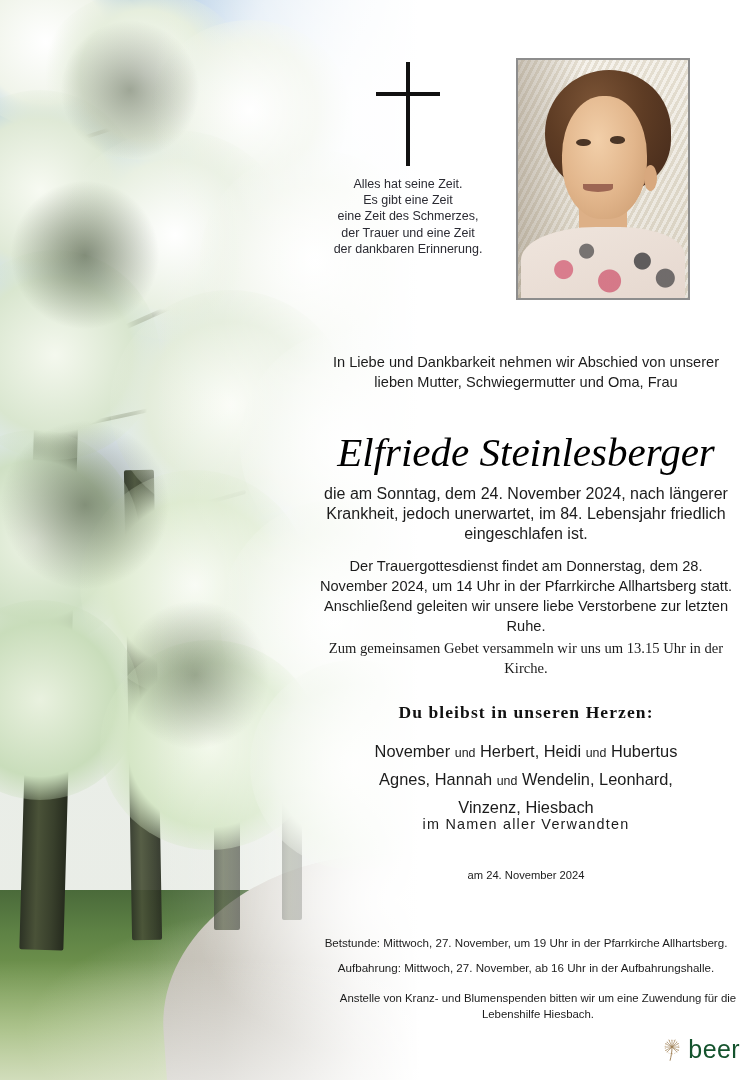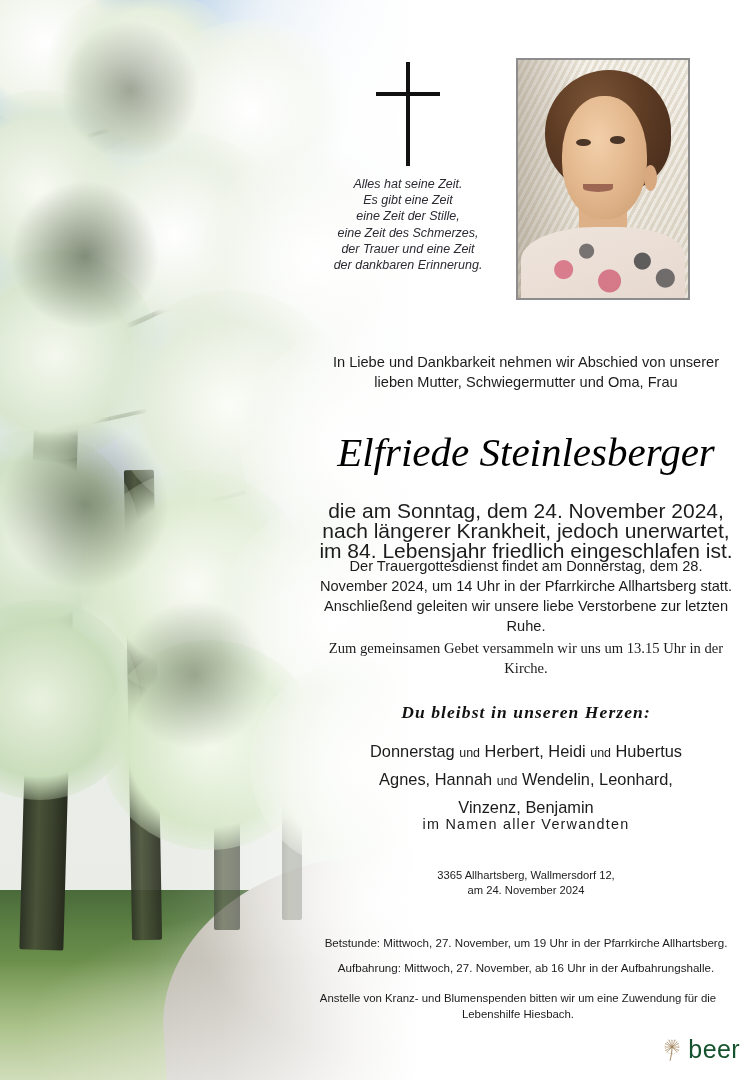--- a/index.html
+++ b/index.html
@@ -42,21 +42,21 @@
 
   
   .content{position:absolute;left:300px;top:0;width:452px;height:1080px;}
 
   
   .cross{position:absolute;left:76px;top:62px;width:64px;height:104px;}
   .cross .v{position:absolute;left:30px;top:0;width:4px;height:104px;background:#111;}
   .cross .h{position:absolute;left:0;top:30px;width:64px;height:4px;background:#111;}
 
   .verse{position:absolute;left:0;top:176px;width:216px;text-align:center;
-         font-style:italic;font-size:12.5px;line-height:16.2px;color:#2b2b33;}
+         font-size:12.5px;line-height:16.2px;color:#2b2b33;}
 
   
   .portrait{position:absolute;left:216px;top:58px;width:170px;height:238px;
             border:2px solid #8d8d8d;background:#d9d2c6;overflow:hidden;}
   .pwall{position:absolute;inset:0;background:
       repeating-linear-gradient(118deg,rgba(255,255,255,.5) 0 3px,rgba(222,216,203,.5) 3px 6px),
       linear-gradient(160deg,#efe9dc 0%,#e3dccd 40%,#d8d0bf 70%,#cfc6b4 100%);}
   .pshadow{position:absolute;left:-8%;top:-4%;width:46%;height:108%;
       background:linear-gradient(90deg,rgba(120,105,85,.42),rgba(120,105,85,0));}
   .phair{position:absolute;left:16%;top:4%;width:74%;height:52%;border-radius:52% 50% 44% 48%;
@@ -76,39 +76,39 @@
         radial-gradient(circle at 74% 48%,rgba(60,60,62,.8) 0 8px,rgba(0,0,0,0) 9px),
         radial-gradient(circle at 40% 34%,rgba(70,68,70,.7) 0 7px,rgba(0,0,0,0) 8px),
         radial-gradient(circle at 88% 72%,rgba(72,70,72,.75) 0 9px,rgba(0,0,0,0) 10px),
         linear-gradient(160deg,#efe5dd 0%,#e6d8cf 100%);}
 
   .lead{position:absolute;left:16px;top:352px;width:420px;text-align:center;
         font-size:14.6px;line-height:20px;}
   .name{position:absolute;left:0;top:428px;width:452px;text-align:center;
         font-family:"Liberation Serif",serif;font-style:italic;font-size:41px;
         line-height:48px;color:#000;}
-  .died{position:absolute;left:16px;top:501px;width:420px;text-align:center;
-        font-size:21px;line-height:20px;}
+  .died{position:absolute;left:16px;top:484px;width:420px;text-align:center;
+        font-size:16px;line-height:20px;}
   .service{position:absolute;left:16px;top:556px;width:420px;text-align:center;
         font-size:14.6px;line-height:20px;}
   .prayer{position:absolute;left:16px;top:638px;width:420px;text-align:center;
         font-size:14.6px;line-height:20px;font-family:Liberation Serif, serif;}
   .heartline{position:absolute;left:0;top:702px;width:452px;text-align:center;
-        font-family:"Liberation Serif",serif;font-style:italic;font-weight:bold;
+        font-family:"Liberation Serif",serif;font-weight:bold;
         font-size:17.5px;letter-spacing:1.1px;color:#111;}
   .family{position:absolute;left:8px;top:738px;width:436px;text-align:center;
         font-size:16.4px;line-height:26px;}
   .family .u{font-size:12.4px;}
   .behalf{position:absolute;left:16px;top:816px;width:420px;text-align:center;
         font-size:14.4px;letter-spacing:1.2px;}
   .addr{position:absolute;left:16px;top:868px;width:420px;text-align:center;
         font-size:11.2px;line-height:15px;}
   .notices{position:absolute;left:0;top:930px;width:452px;text-align:center;
         font-size:11.6px;line-height:25px;}
-  .donation{position:absolute;left:6px;top:990px;width:424px;text-align:center;
+  .donation{position:absolute;left:26px;top:990px;width:424px;text-align:center;
         font-size:11.4px;line-height:16px;}
 
   
   .logo{position:absolute;right:12px;bottom:14px;height:34px;display:flex;align-items:center;gap:3px;}
   .logo .mark{width:26px;height:26px;display:block;}
   .logo .word{font-size:25px;color:#14532d;letter-spacing:.4px;line-height:1;}
 </style>
 </head>
 <body>
 
@@ -162,21 +162,20 @@
   <div class="content">
 
     <div class="cross">
       <div class="v"></div>
       <div class="h"></div>
     </div>
 
     <div class="verse">
       <div>Alles hat seine Zeit.</div>
       <div>Es gibt eine Zeit</div>
-      <div>eine Zeit der Stille,</div>
       <div>eine Zeit des Schmerzes,</div>
       <div>der Trauer und eine Zeit</div>
       <div>der dankbaren Erinnerung.</div>
     </div>
 
     <div class="portrait">
       <div class="pwall"></div>
       <div class="pshadow"></div>
       <div class="phair"></div>
       <div class="pneck"></div>
@@ -195,38 +194,37 @@
     <div class="died">die am Sonntag, dem 24. November 2024, nach längerer Krankheit, jedoch unerwartet, im 84. Lebensjahr friedlich eingeschlafen ist.</div>
 
     <div class="service">Der Trauergottesdienst findet am Donnerstag, dem 28. November 2024, um 14 Uhr in der Pfarrkirche Allhartsberg statt. Anschließend geleiten wir unsere liebe Verstorbene zur letzten Ruhe.</div>
 
     <div class="prayer">Zum gemeinsamen Gebet versammeln wir uns um 13.15 Uhr in der Kirche.</div>
 
     <div class="heartline">Du bleibst in unseren Herzen:</div>
 
     <div class="family">
       <div>
-        <span>Donnerstag</span>
+        <span>November</span>
         <span class="u">und</span>
         <span>Herbert, Heidi</span>
         <span class="u">und</span>
         <span>Hubertus</span>
       </div>
       <div>
         <span>Agnes, Hannah</span>
         <span class="u">und</span>
         <span>Wendelin, Leonhard,</span>
       </div>
-      <div>Vinzenz, Benjamin</div>
+      <div>Vinzenz, Hiesbach</div>
     </div>
 
     <div class="behalf">im Namen aller Verwandten</div>
 
     <div class="addr">
-      <div>3365 Allhartsberg, Wallmersdorf 12,</div>
       <div>am 24. November 2024</div>
     </div>
 
     <div class="notices">
       <div>Betstunde: Mittwoch, 27. November, um 19 Uhr in der Pfarrkirche Allhartsberg.</div>
       <div>Aufbahrung: Mittwoch, 27. November, ab 16 Uhr in der Aufbahrungshalle.</div>
     </div>
 
     <div class="donation">Anstelle von Kranz- und Blumenspenden bitten wir um eine Zuwendung für die Lebenshilfe Hiesbach.</div>
 

